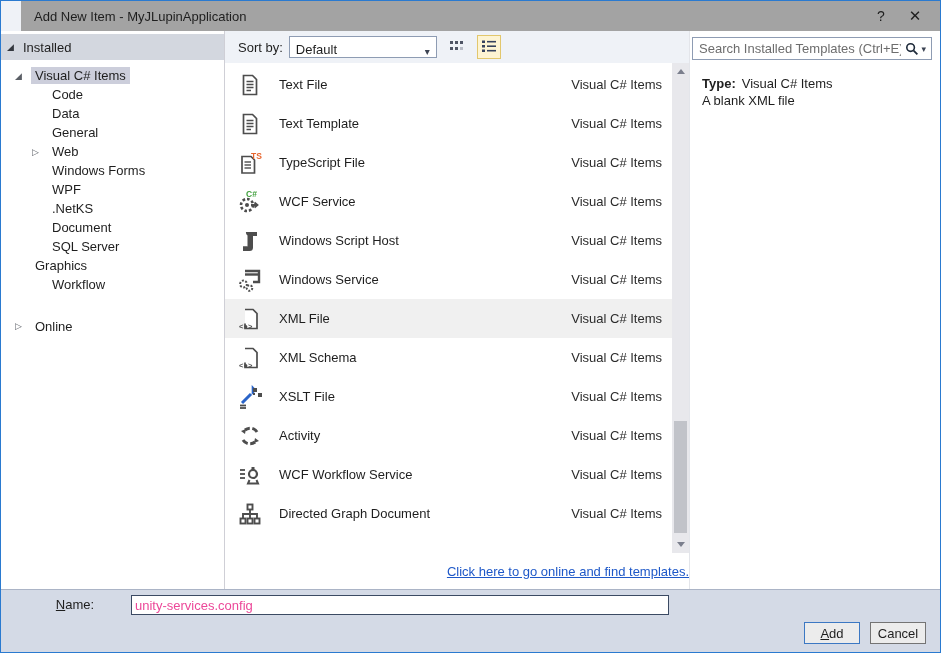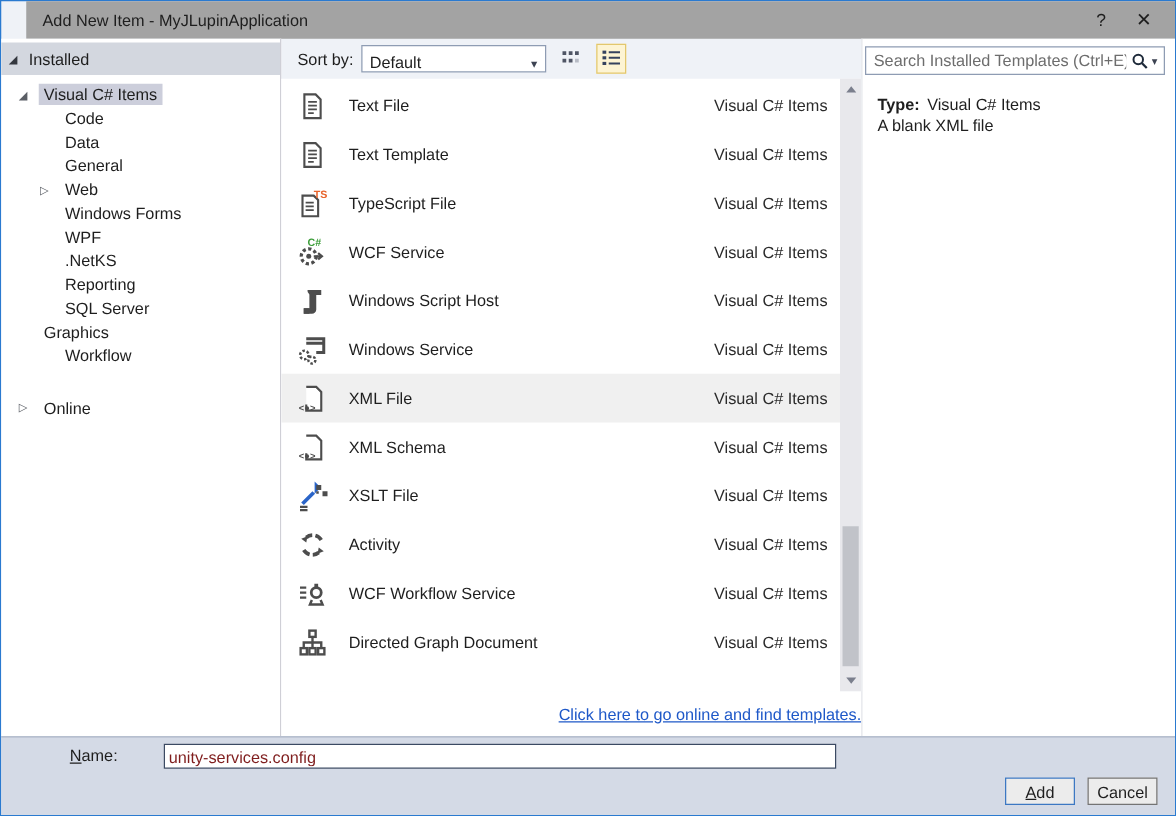--- a/index.html
+++ b/index.html
@@ -69,21 +69,21 @@
   .sglyph .carr { font-size:9px; color:#3c4352; margin-left:2px; }
   .details { padding:16px 10px 0 12px; }
   .typeline { margin-bottom:2px; }
   .typeline b { margin-right:6px; }
 
   
   .bottom { height:63px; background:#d4dae6; border-top:1px solid #abb4c6; flex:0 0 63px; position:relative; }
   .namerow { position:absolute; top:7px; left:18px; right:0; display:flex; align-items:center; }
   .nlabel { display:inline-block; width:112px;text-align:center; }
   .u-first::first-letter { text-decoration:underline; }
-  .nameinput { position:absolute; left:130px; top:5px; width:538px; height:20px; border:1px solid #3b4a63; font:13px "Liberation Sans", sans-serif; padding:0 3px; outline:none; color:#7f1d1d; background:#fff; }
+  .nameinput { position:absolute; left:130px; top:5px; width:538px; height:20px; border:1px solid #3b4a63; font:13px "Liberation Sans", sans-serif; padding:0 3px; outline:none; color:#ec4899; background:#fff; }
   .btns { position:absolute; right:14px; bottom:8px; display:flex; gap:10px; }
   .btn { width:56px; height:22px; background:#ececec; border:1px solid #747474; font:13px "Liberation Sans", sans-serif; display:flex; align-items:center; justify-content:center; color:#1e1e1e; }
   .btn.default { border-color:#3c78c3; }
   .btn span { display:inline-block; }
 </style>
 </head>
 <body>
 
 <div class="window">
 
@@ -133,21 +133,21 @@
           <div class="tree-row lvl2">
             <span class="expander"></span>
             <span class="tlabel">WPF</span>
           </div>
           <div class="tree-row lvl2">
             <span class="expander"></span>
             <span class="tlabel">.NetKS</span>
           </div>
           <div class="tree-row lvl2">
             <span class="expander"></span>
-            <span class="tlabel">Reporting</span>
+            <span class="tlabel">Document</span>
           </div>
           <div class="tree-row lvl2">
             <span class="expander"></span>
             <span class="tlabel">SQL Server</span>
           </div>
           <div class="tree-row lvl1">
             <span class="expander"></span>
             <span class="tlabel">Graphics</span>
           </div>
           <div class="tree-row lvl2">

